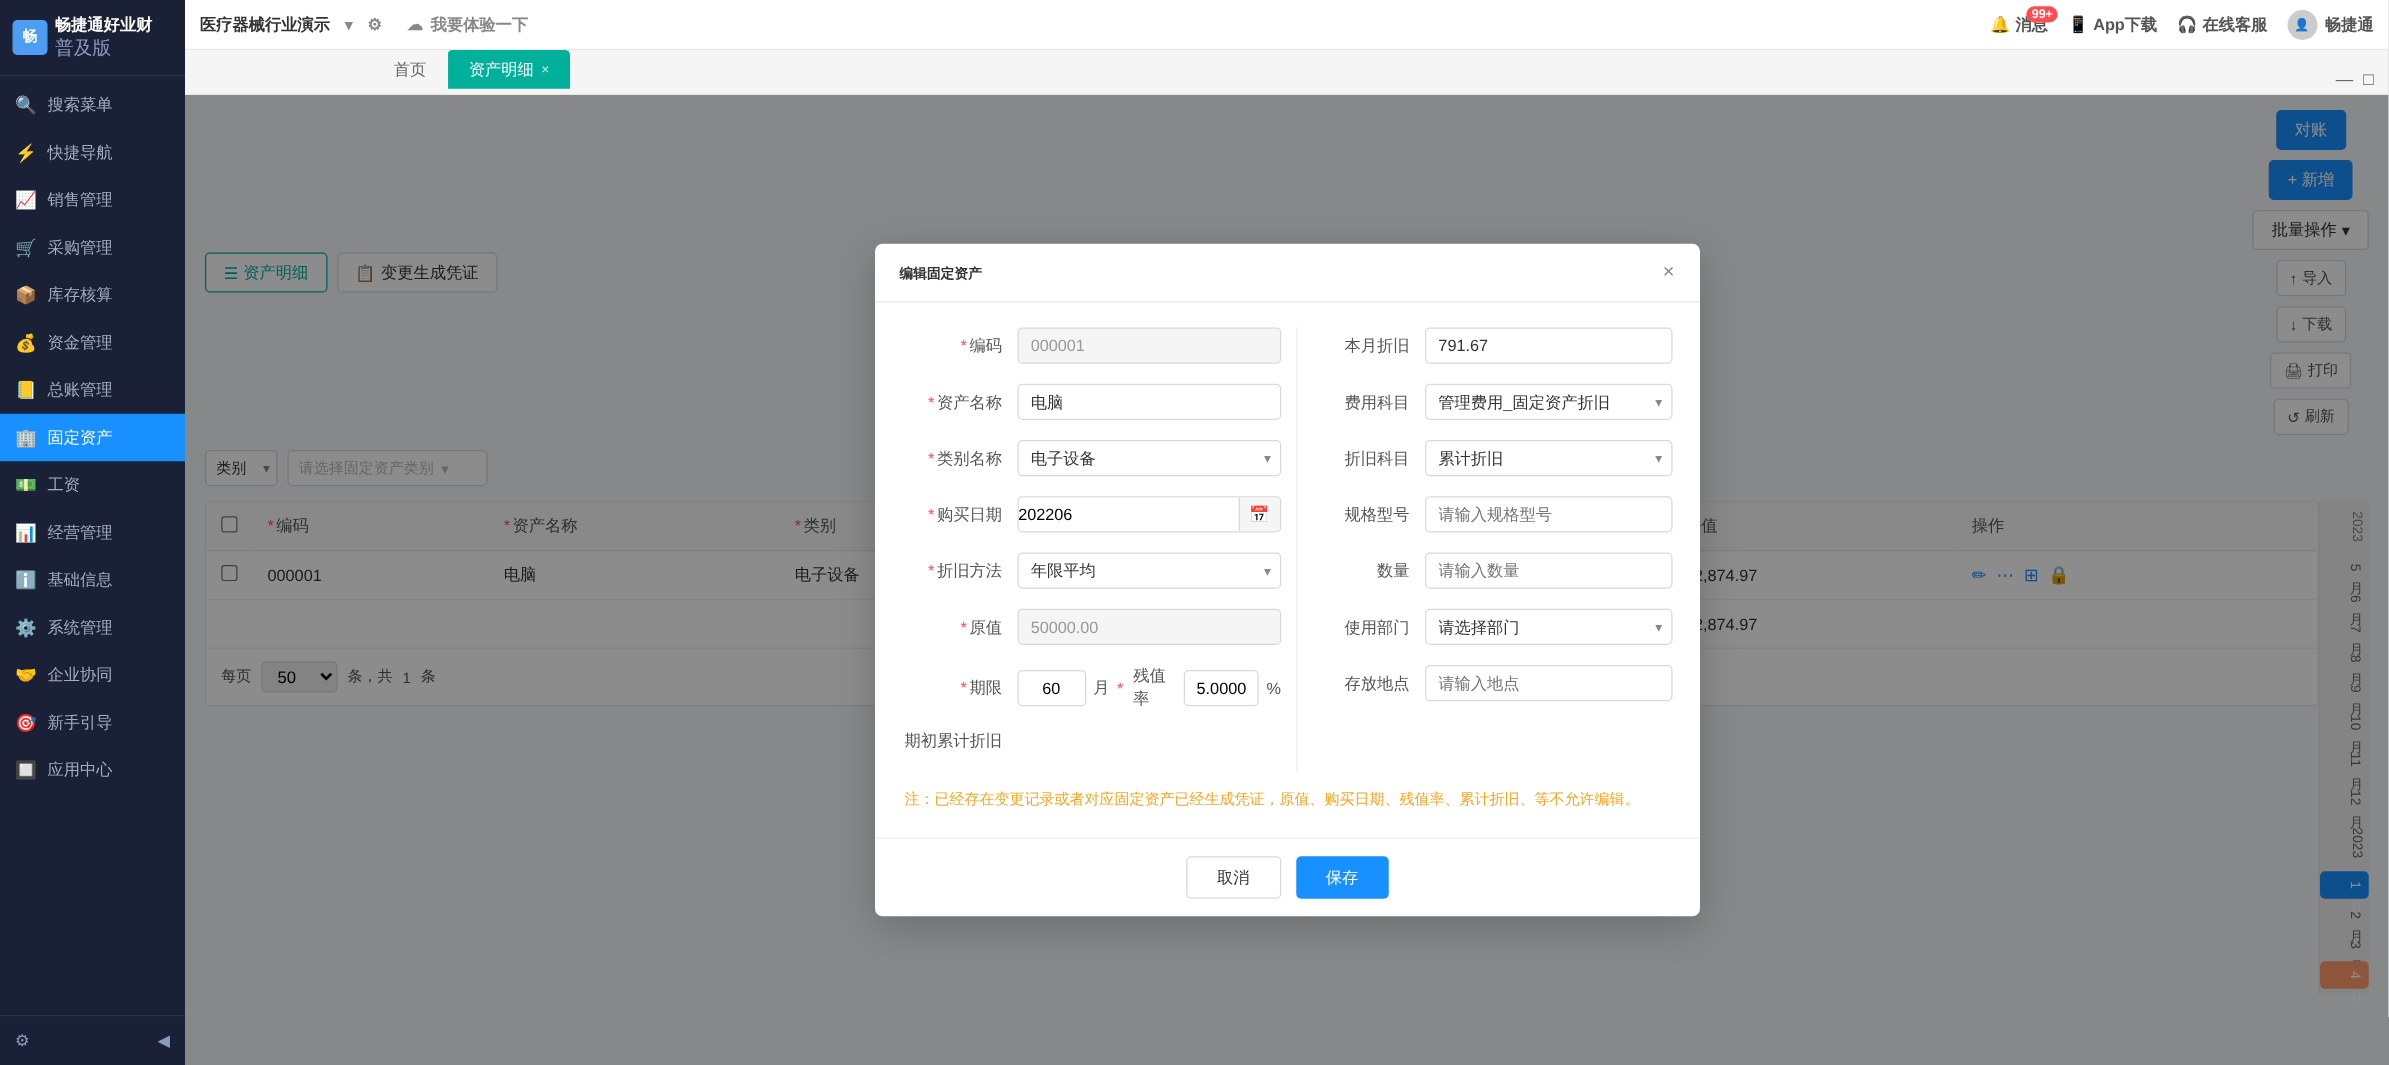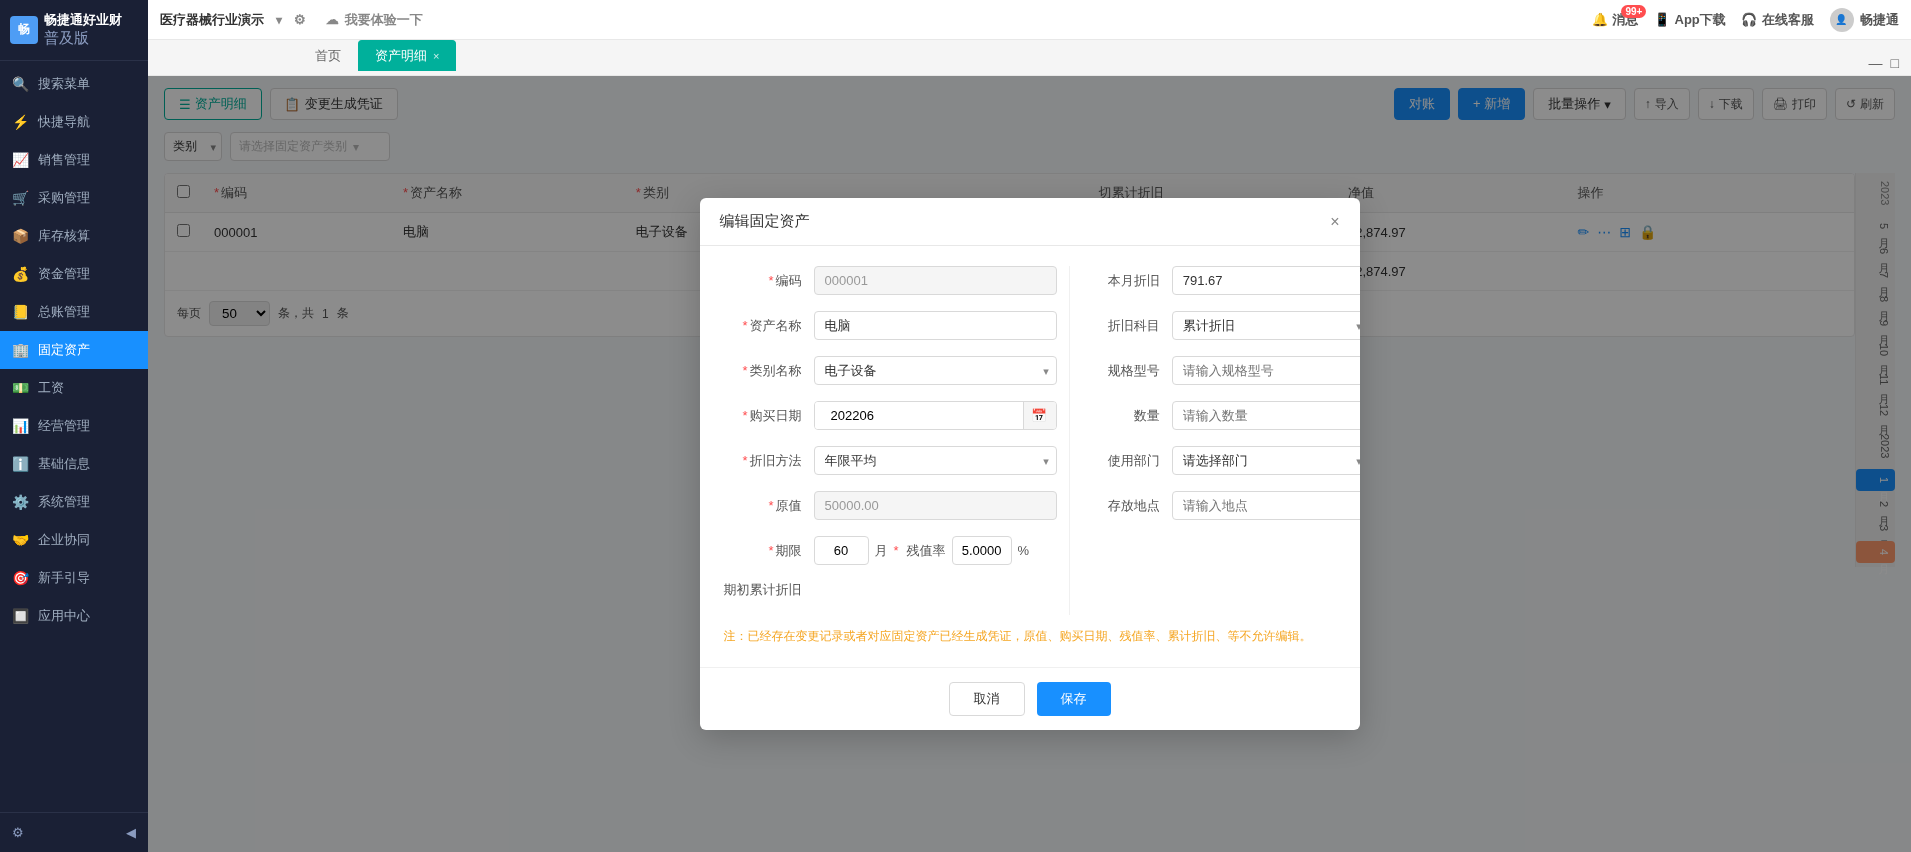--- a/index.html
+++ b/index.html
@@ -50,21 +50,21 @@
 
     
     .content { flex: 1; background: #f5f7fa; overflow: hidden; position: relative; }
     .page { padding: 12px 16px; height: 100%; }
 
     
     .toolbar { display: flex; align-items: center; gap: 8px; margin-bottom: 12px; }
     .toolbar-btn { padding: 6px 14px; border: 1px solid #d9d9d9; border-radius: 4px; background: #fff; cursor: pointer; font-size: 13px; display: flex; align-items: center; gap: 4px; color: #333; }
     .toolbar-btn.primary { background: #1890ff; color: #fff; border-color: #1890ff; }
     .toolbar-btn.green-outline { background: #fff; color: #00b09b; border-color: #00b09b; }
-    .toolbar-right { margin-left: auto; display: flex; gap: 8px; }
+    .toolbar-right { margin-left: auto; display: flex; align-items: center; gap: 8px; flex-direction: column; }
     .toolbar-icon-btn { padding: 5px 10px; border: 1px solid #d9d9d9; background: #fff; border-radius: 4px; cursor: pointer; font-size: 12px; color: #555; display: flex; align-items: center; gap: 4px; }
 
     
     .filter-row { display: flex; align-items: center; gap: 8px; margin-bottom: 12px; }
     .filter-select { padding: 5px 24px 5px 8px; border: 1px solid #d9d9d9; border-radius: 4px; background: #fff; font-size: 12px; cursor: pointer; appearance: none; -webkit-appearance: none; position: relative; display: flex; align-items: center; gap: 6px; }
     .select-wrapper { position: relative; display: inline-block; }
     .select-wrapper::after { content: '▾'; position: absolute; right: 6px; top: 50%; transform: translateY(-50%); pointer-events: none; font-size: 11px; color: #888; }
     .filter-select-placeholder { padding: 5px 30px 5px 8px; border: 1px solid #d9d9d9; border-radius: 4px; background: #fff; font-size: 12px; color: #bbb; min-width: 160px; display: flex; align-items: center; justify-content: space-between; cursor: pointer; }
 
     
@@ -84,21 +84,21 @@
     
     .pagination { padding: 10px 12px; display: flex; align-items: center; gap: 8px; font-size: 12px; color: #555; }
     .page-size-select { padding: 3px 8px; border: 1px solid #d9d9d9; border-radius: 4px; }
 
     
     .modal-overlay { position: absolute; top: 0; left: 0; right: 0; bottom: 0; background: rgba(0,0,0,0.45); display: flex; align-items: center; justify-content: center; z-index: 100; }
 
     
     .modal { background: #fff; border-radius: 6px; width: 660px; box-shadow: 0 8px 32px rgba(0,0,0,0.2); overflow: hidden; }
     .modal-header { padding: 14px 20px; border-bottom: 1px solid #e8e8e8; display: flex; align-items: center; justify-content: space-between; }
-    .modal-title { font-size: 15px; font-weight: 400; color: #333; }
+    .modal-title { font-size: 11px; font-weight: 700; color: #333; }
     .modal-close { cursor: pointer; color: #888; font-size: 16px; }
     .modal-body { padding: 20px 24px; }
     .modal-footer { padding: 14px 20px; border-top: 1px solid #f0f0f0; display: flex; justify-content: center; gap: 12px; }
     .form-row { display: flex; align-items: center; margin-bottom: 16px; }
     .form-label { width: 90px; text-align: right; padding-right: 12px; color: #555; font-size: 13px; white-space: nowrap; flex-shrink: 0; }
     .form-required { color: #ff4d4f; margin-right: 2px; }
     .form-input { flex: 1; padding: 6px 10px; border: 1px solid #d9d9d9; border-radius: 4px; font-size: 13px; color: #333; outline: none; background: #fff; }
     .form-input.readonly { background: #f5f5f5; color: #999; cursor: not-allowed; }
     .form-input-with-icon { flex: 1; display: flex; align-items: center; border: 1px solid #d9d9d9; border-radius: 4px; overflow: hidden; }
     .form-input-with-icon input { flex: 1; padding: 6px 10px; border: none; font-size: 13px; outline: none; }
@@ -419,21 +419,21 @@
                       <option>电子设备</option>
                     </select>
                   </div>
                 </div>
 
                 <div class="form-row">
                   <div class="form-label">
                     <span class="form-required">*</span><span>购买日期</span>
                   </div>
                   <div class="form-input-with-icon">
-                    <input type="text" style="flex: 1 1 0%; padding: 6px 16px; border: none; outline: none; font-size: 13px;" value="202206">
+                    <input type="text" style="flex: 1 1 0%; padding: 6px 0; border: none; outline: none; font-size: 13px;" value="202206">
                     <span class="icon-btn">📅</span>
                   </div>
                 </div>
 
                 <div class="form-row">
                   <div class="form-label">
                     <span class="form-required">*</span><span>折旧方法</span>
                   </div>
                   <div class="form-select-wrapper">
                     <select class="form-select">
@@ -472,20 +472,30 @@
 
               <div class="form-right">
 
                 <div class="form-row">
                   <div class="form-label">
                     <span>本月折旧</span>
                   </div>
                   <input class="form-input" type="text" value="791.67" style="">
                 </div>
 
+                <div class="form-row">
+                  <div class="form-label">
+                    <span>费用科目</span>
+                  </div>
+                  <div class="form-select-wrapper">
+                    <select class="form-select">
+                      <option>管理费用_固定资产折旧</option>
+                    </select>
+                  </div>
+                </div>
 
                 <div class="form-row">
                   <div class="form-label">
                     <span>折旧科目</span>
                   </div>
                   <div class="form-select-wrapper">
                     <select class="form-select">
                       <option>累计折旧</option>
                     </select>
                   </div>

